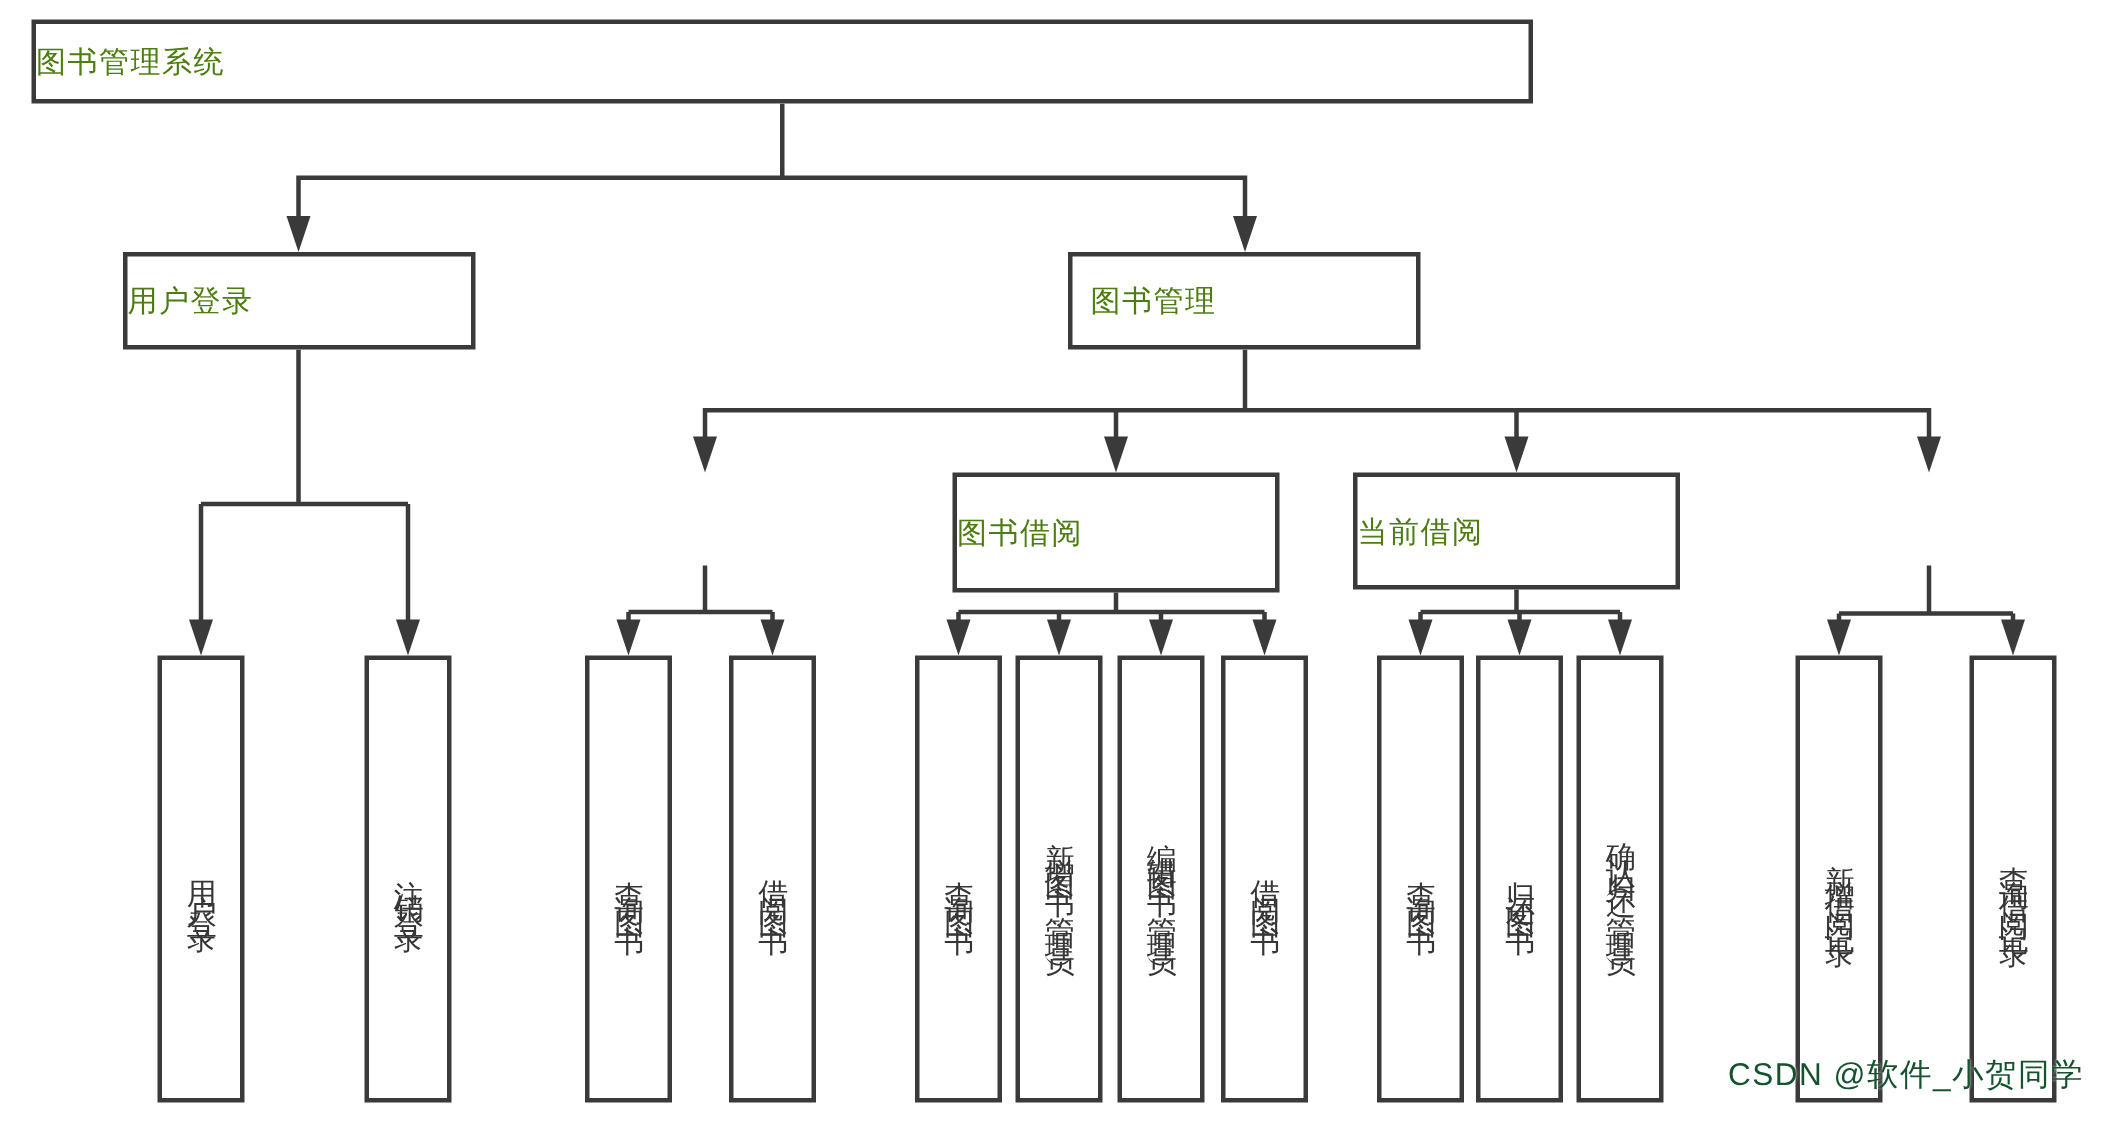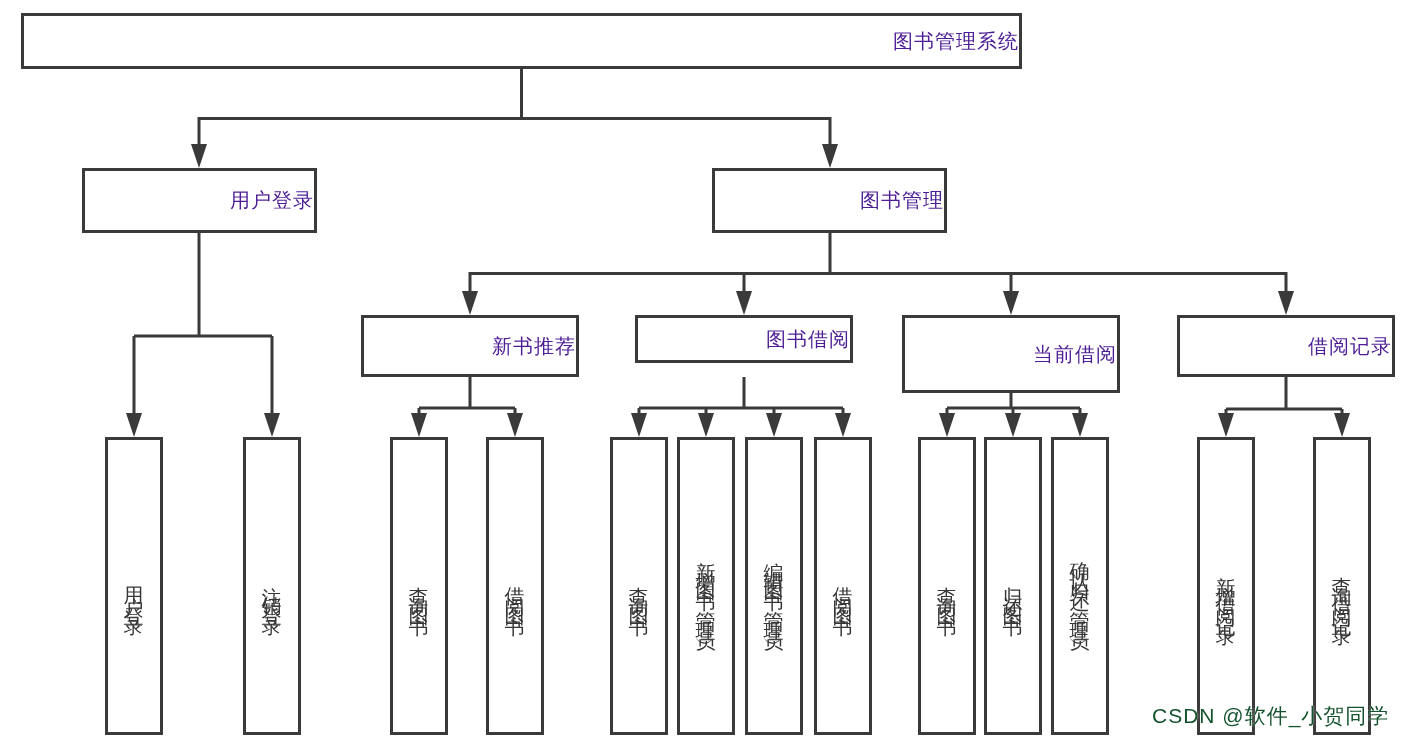--- a/index.html
+++ b/index.html
@@ -17,24 +17,24 @@
     width: 1405px; height: 747px;
     pointer-events: none;
   }
   .hbox {
     position: absolute;
     box-sizing: border-box;
     border: 3px solid #3a3a3a;
     background: #ffffff;
     display: flex;
     align-items: center;
-    justify-content: flex-end;
+    justify-content: flex-start;
     font-size: 20px;
     letter-spacing: 1px;
-    color: #4c1d95;
+    color: #4d7c0f;
     white-space: nowrap;
   }
   .vbox {
     position: absolute;
     box-sizing: border-box;
     width: 58px;
     top: 437px;
     height: 298px;
     border: 3px solid #3a3a3a;
     background: #ffffff;
@@ -105,31 +105,25 @@
     <span>图书管理系统</span>
   </div>
 
   <div class="hbox" style="left:82px; top:168px; width:235px; height:65px;">
     <span>用户登录</span>
   </div>
   <div class="hbox" style="left:712px; top:168px; width:235px; height:65px;padding-left:12px;">
     <span>图书管理</span>
   </div>
 
-  <div class="hbox" style="left:361px; top:315px; width:218px; height:62px;">
-    <span>新书推荐</span>
-  </div>
-  <div class="hbox" style="left:635px; top:315px; width:218px; height:48px;padding-left:44px;">
+  <div class="hbox" style="left:635px; top:315px; width:218px; height:80px;">
     <span>图书借阅</span>
   </div>
   <div class="hbox" style="left:902px; top:315px; width:218px; height:78px;">
     <span>当前借阅</span>
-  </div>
-  <div class="hbox" style="left:1177px; top:315px; width:218px; height:62px;">
-    <span>借阅记录</span>
   </div>
 
   <div class="vbox" style="left:105px;">
     <span>用户登录</span>
   </div>
   <div class="vbox" style="left:243px;">
     <span>注销登录</span>
   </div>
 
   <div class="vbox" style="left:390px;">

